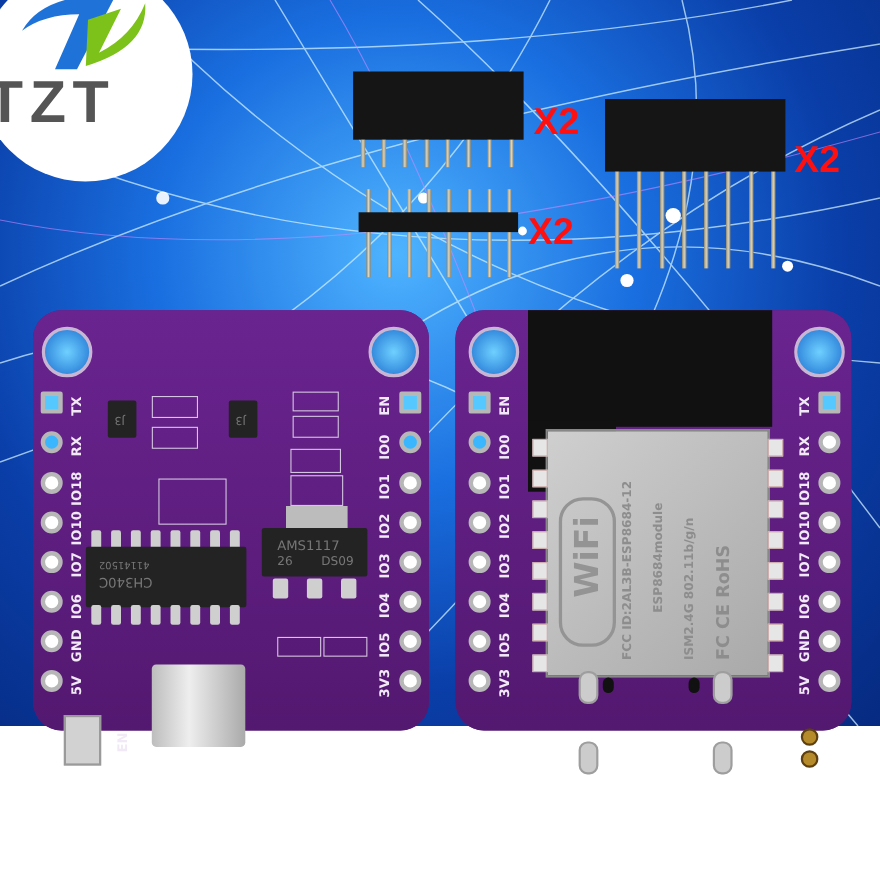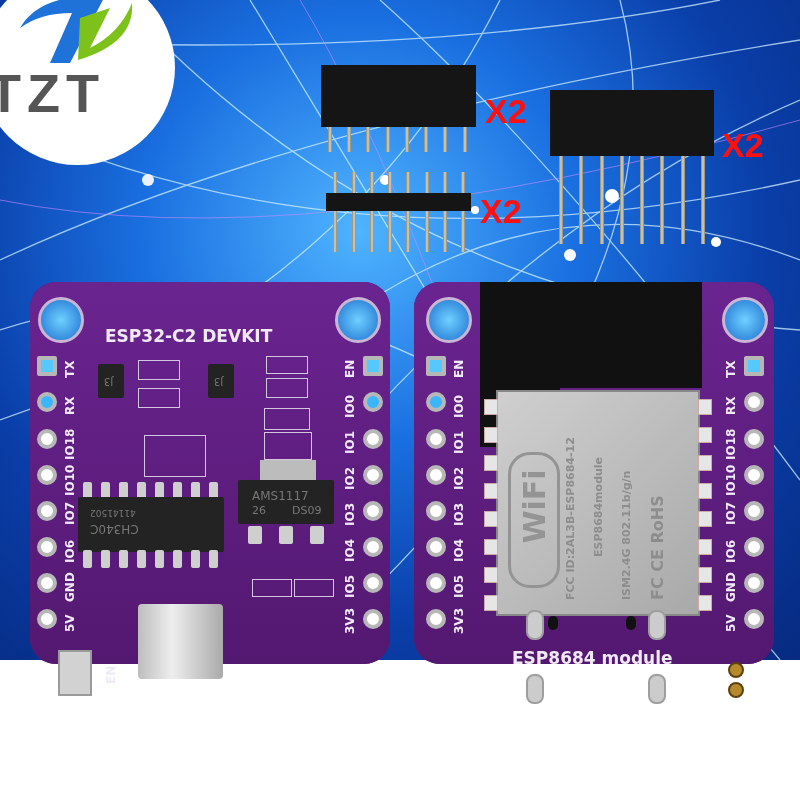--- a/index.html
+++ b/index.html
@@ -116,21 +116,20 @@
   <div class="pin" style="left:660px;top:156px;width:4px;height:88px;"></div>
   <div class="pin" style="left:681px;top:156px;width:4px;height:88px;"></div>
   <div class="pin" style="left:701px;top:156px;width:4px;height:88px;"></div>
   <div class="qty" style="left:722px;top:126px;">X2</div>
 </div>
 
 <div class="board" style="left:30px;top:282px;width:360px;height:382px;">
   <div class="board-inner"></div>
   <div class="hole" style="left:8px;top:15px;"></div>
   <div class="hole" style="left:305px;top:15px;"></div>
-  <div class="title" style="left:75px;top:44px;">ESP32-C2 DEVKIT</div>
 
   <div class="pad sq" style="left:7px;top:74px;"></div>
   <div class="pad blue" style="left:7px;top:110px;"></div>
   <div class="pad" style="left:7px;top:147px;"></div>
   <div class="pad" style="left:7px;top:183px;"></div>
   <div class="pad" style="left:7px;top:219px;"></div>
   <div class="pad" style="left:7px;top:255px;"></div>
   <div class="pad" style="left:7px;top:291px;"></div>
   <div class="pad" style="left:7px;top:327px;"></div>
 
@@ -284,18 +283,17 @@
   <div class="silk rot-l" style="left:310px;top:214px;">IO10</div>
   <div class="silk rot-l" style="left:310px;top:243px;">IO7</div>
   <div class="silk rot-l" style="left:310px;top:281px;">IO6</div>
   <div class="silk rot-l" style="left:310px;top:320px;">GND</div>
   <div class="silk rot-l" style="left:310px;top:350px;">5V</div>
 
   <div class="oval" style="left:112px;top:328px;"></div>
   <div class="oval" style="left:234px;top:328px;"></div>
   <div class="dark-hole" style="left:134px;top:334px;"></div>
   <div class="dark-hole" style="left:212px;top:334px;"></div>
-  <div class="title" style="left:98px;top:366px;">ESP8684 module</div>
   <div class="oval" style="left:112px;top:392px;"></div>
   <div class="oval" style="left:234px;top:392px;"></div>
   <div class="gold" style="left:314px;top:380px;"></div>
   <div class="gold" style="left:314px;top:400px;"></div>
 </div>
 
 </body></html>

